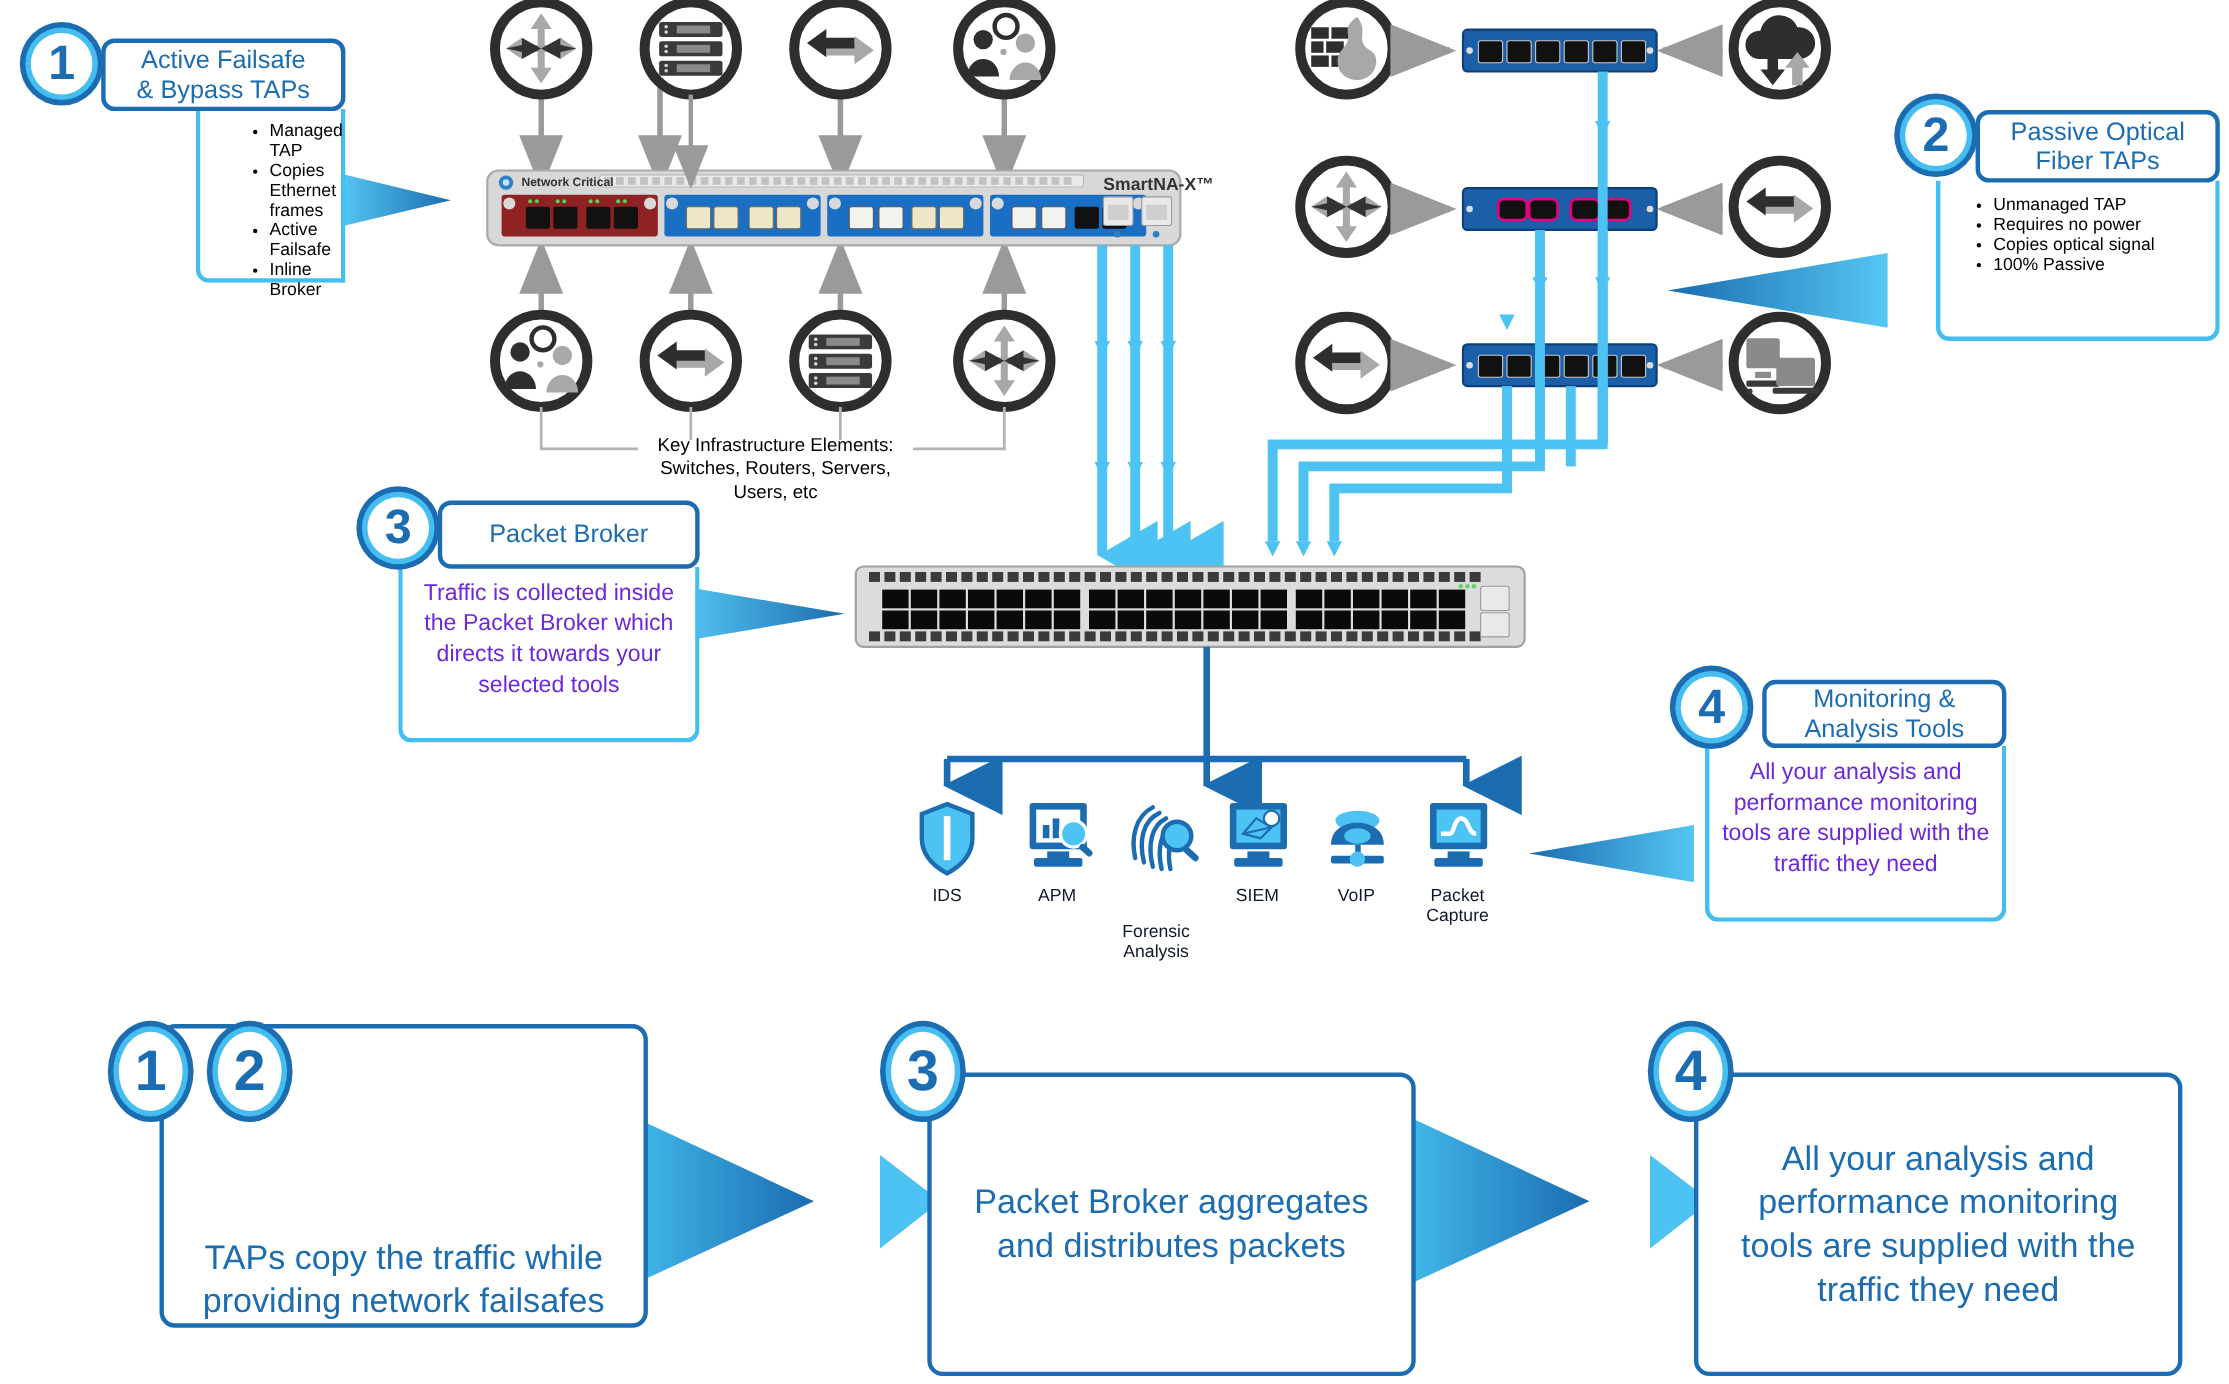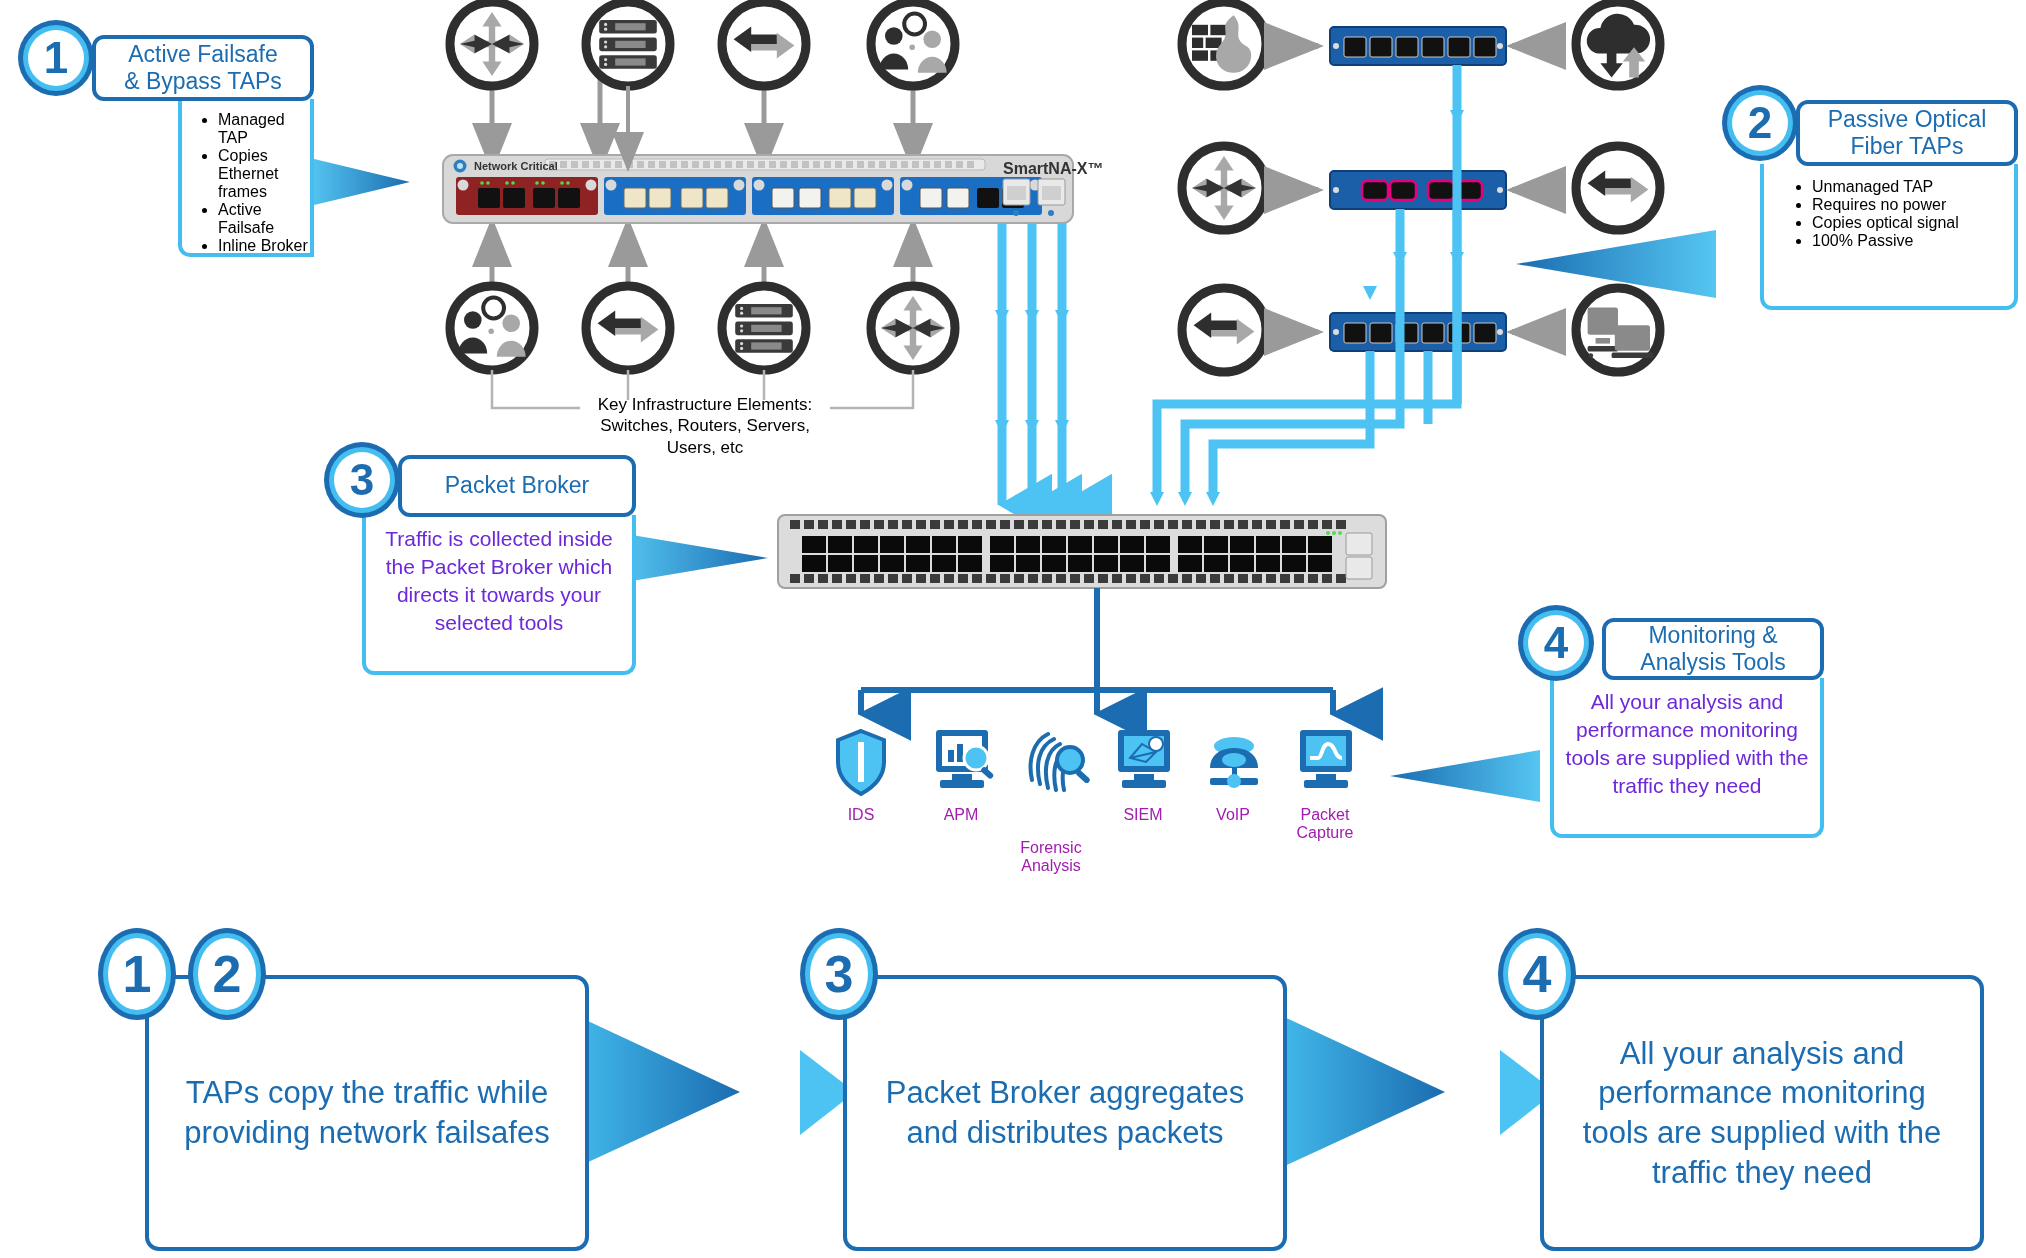--- a/index.html
+++ b/index.html
@@ -25,21 +25,21 @@
 
   .badge{position:absolute;z-index:6;display:flex;align-items:center;justify-content:center;}
   .badge .ring{position:absolute;inset:0;border-radius:50%;
      background:#1b6cb0;}
   .badge .ring2{position:absolute;inset:5px;border-radius:50%;background:#44bdf0;}
   .badge .ring3{position:absolute;inset:10px;border-radius:50%;background:#fff;}
   .badge .num{position:relative;color:#1b6cb0;font-weight:bold;z-index:2;}
 
   
   .tool{position:absolute;width:110px;text-align:center;}
-  .tool .lbl{margin-top:6px;color:#a21caf;font-size:16px;line-height:1.12;}
+  .tool .lbl{margin-top:6px;color:#0f172a;font-size:16px;line-height:1.12;}
 
   
   .sumbox{position:absolute;border:4px solid #1b6cb0;border-radius:14px;background:#fff;
      display:flex;align-items:center;justify-content:center;text-align:center;z-index:3;}
   .sumbox p{margin:0;padding:0 26px;color:#1b6cb0;font-size:31px;line-height:1.28;}
 
   .caption{position:absolute;color:#000000;font-size:17px;line-height:1.25;text-align:center;}
   .smalllbl{position:absolute;font-size:9px;color:#333;}
 </style>
 </head>
@@ -629,21 +629,21 @@
   <div class="caption" style="left:580px;top:394px;width:250px;">Key Infrastructure Elements: Switches, Routers, Servers, Users, etc</div>
 
   <div class="callout">
     <div class="hdr" style="left:92px;top:35px;width:222px;height:66px;">
       <span><span>Active Failsafe</span><br>
             <span>&amp; Bypass TAPs</span></span>
     </div>
     <div class="body" style="left:178px;top:101px;width:136px;height:0;"></div>
     <div class="body" style="left:178px;top:99px;width:136px;height:158px;border-radius:0 0 0 12px;"></div>
     <div style="position:absolute;left:182px;top:101px;width:132px;height:152px;z-index:4;">
-      <ul style="margin:0;padding:10px 0 0 36px;">
+      <ul style="margin:0;padding:10px 0 0 63px;">
         <li>Managed TAP</li>
         <li>Copies Ethernet frames</li>
         <li>Active Failsafe</li>
         <li>Inline Broker</li>
       </ul>
     </div>
     <div class="badge" style="left:18px;top:20px;width:76px;height:76px;">
       <div class="ring"></div>
         <div class="ring2"></div>
         <div class="ring3"></div>
@@ -718,21 +718,21 @@
     <div class="lbl"><span>SIEM</span></div>
   </div>
   <div class="tool" style="left:1178px;top:800px;">
     <div class="lbl"><span>VoIP</span></div>
   </div>
   <div class="tool" style="left:1270px;top:800px;">
     <div class="lbl"><span>Packet</span><br>
       <span>Capture</span></div>
   </div>
 
-  <div class="sumbox" style="left:145px;top:975px;width:436px;height:268px;">
+  <div class="sumbox" style="left:145px;top:931px;width:436px;height:268px;align-items:flex-end;">
     <p>TAPs copy the traffic while providing network failsafes</p>
   </div>
   <div class="badge" style="left:98px;top:928px;width:78px;height:92px;border-radius:50%;">
     <div class="ring" style="border-radius:50%;"></div>
       <div class="ring2" style="border-radius:50%;"></div>
     <div class="ring3" style="border-radius:50%;"></div>
     <div class="num" style="font-size:52px;">1</div>
   </div>
   <div class="badge" style="left:188px;top:928px;width:78px;height:92px;border-radius:50%;">
     <div class="ring" style="border-radius:50%;"></div>

